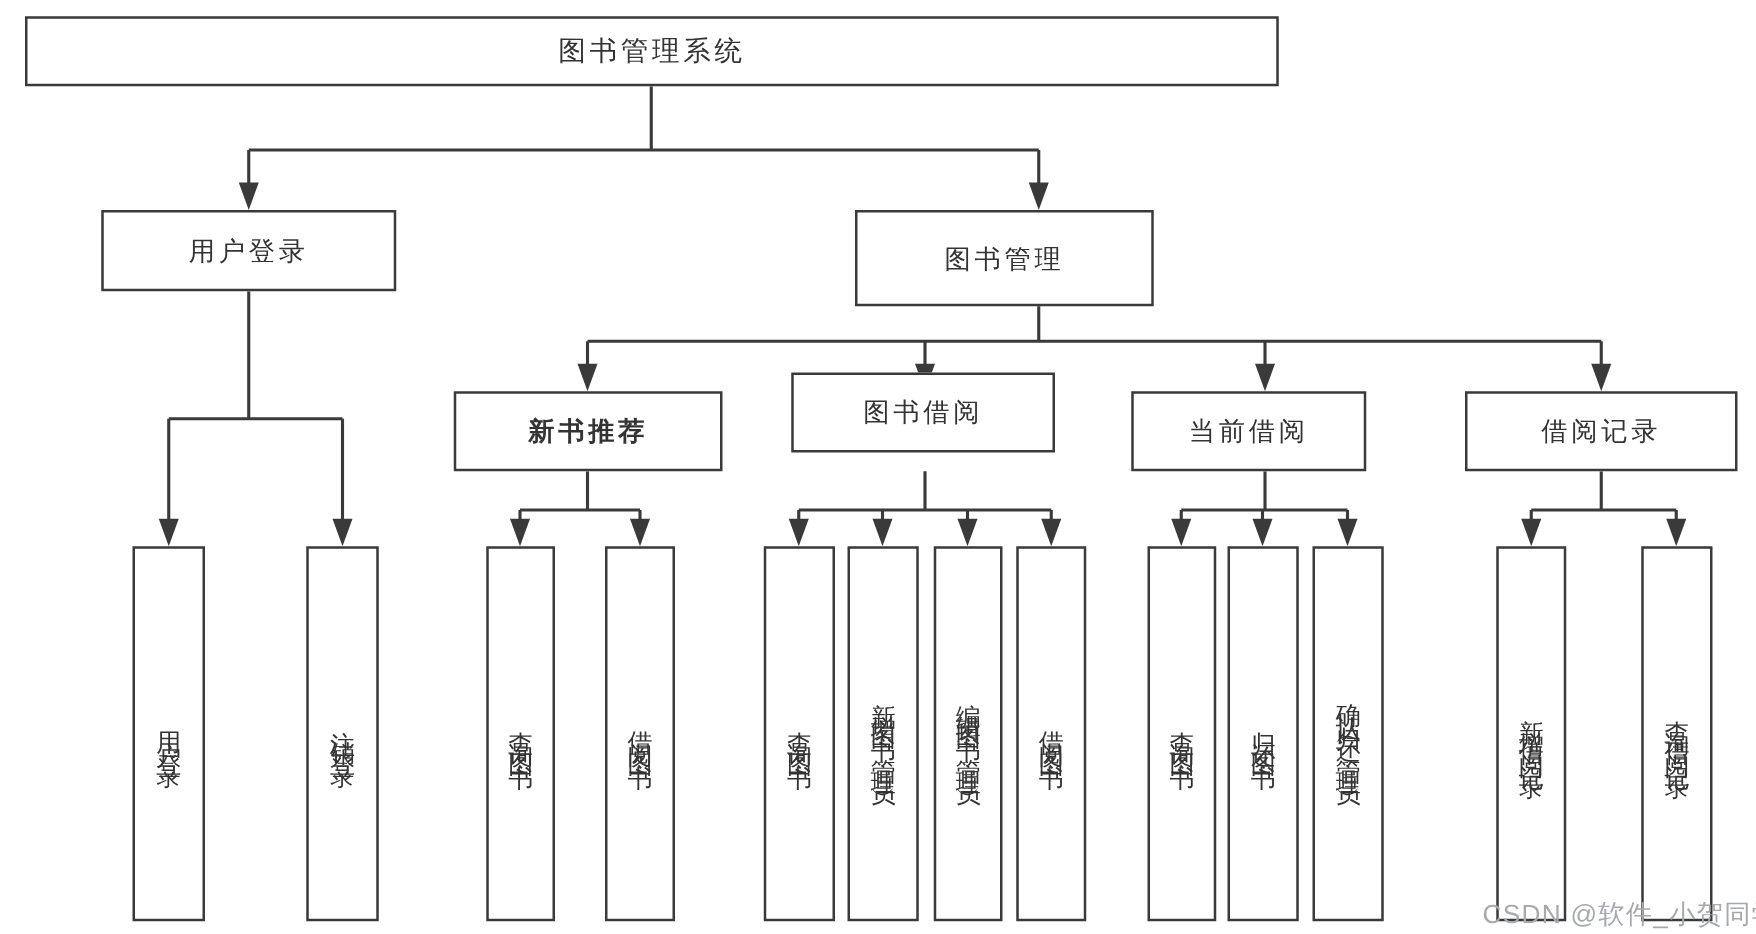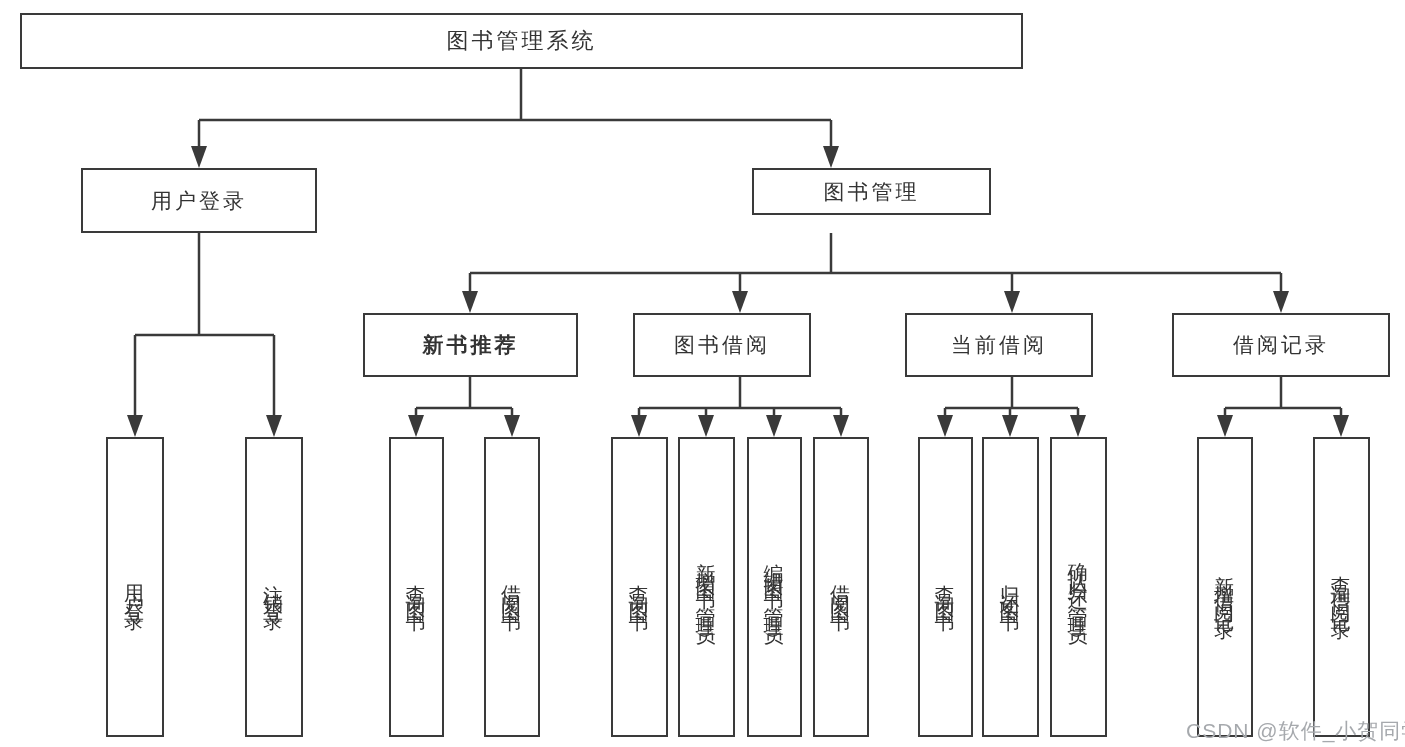--- a/index.html
+++ b/index.html
@@ -40,23 +40,23 @@
   .node.v{
     writing-mode:vertical-rl;
     text-orientation:mixed;
     font-size:20px;
     letter-spacing:9px;
     white-space:normal;
   }
   
   .n-root{left:20px;  top:13px;  width:1003px;height:56px; font-size:22px;}
   .n-b0  {left:81px;  top:168px; width:236px; height:65px;}
-  .n-b1  {left:752px; top:168px; width:239px; height:47px;}
+  .n-b1  {left:684px; top:168px; width:239px; height:77px;}
   .n-g0  {left:363px; top:313px; width:215px; height:64px;font-weight:bold;}
-  .n-g1  {left:633px; top:313px; width:178px; height:64px;}
+  .n-g1  {left:633px; top:298px; width:211px; height:64px;}
   .n-g2  {left:905px; top:313px; width:188px; height:64px;}
   .n-g3  {left:1172px;top:313px; width:218px; height:64px;}
   .n-l00 {left:106px; top:437px; width:58px;  height:300px;}
   .n-l01 {left:245px; top:437px; width:58px;  height:300px;}
   .n-l10 {left:389px; top:437px; width:55px;  height:300px;}
   .n-l11 {left:484px; top:437px; width:56px;  height:300px;}
   .n-l20 {left:611px; top:437px; width:57px;  height:300px;}
   .n-l21 {left:678px; top:437px; width:57px;  height:300px;}
   .n-l22 {left:747px; top:437px; width:55px;  height:300px;}
   .n-l23 {left:813px; top:437px; width:56px;  height:300px;}

